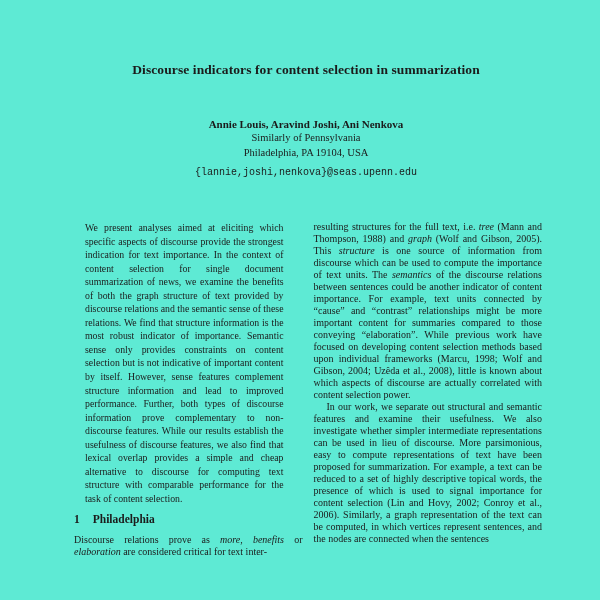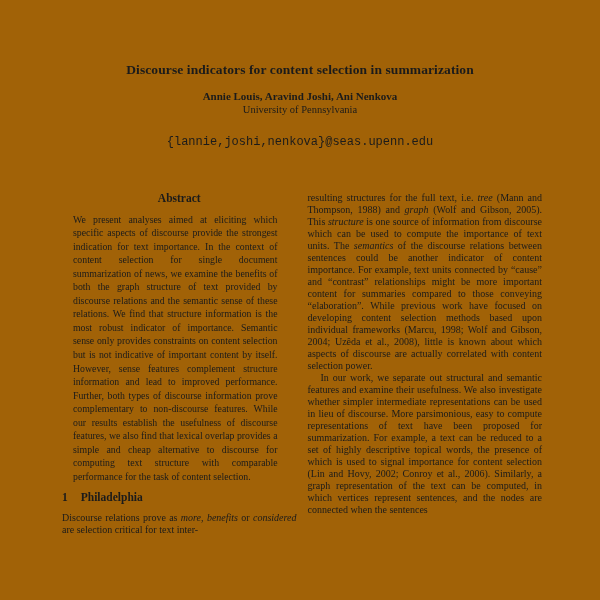--- a/index.html
+++ b/index.html
@@ -4,40 +4,41 @@
 <style>
   * { box-sizing: border-box; margin: 0; padding: 0; }
   html, body { background: #ffffff; }
   body {
     width: 600px; height: 600px; overflow: hidden;
     font-family: "Liberation Serif", serif;
   }
   .page {
     position: relative;
     width: 600px; height: 600px;
-    background: #a16207;
+    background: #5eead4;
     color: #1b1b1b;
     overflow: hidden;
+    padding-left: 12px;
   }
   .header { text-align: center; padding-top: 62px; }
   .title {
     font-size: 13.5px;
     font-weight: bold;
     letter-spacing: 0.1px;
   }
   .authors {
-    margin-top: 12px;
+    margin-top: 40px;
     font-size: 11px;
     font-weight: bold;
   }
   .affil { font-size: 10.5px; line-height: 13.5px; margin-top: 1px; }
   .email {
     font-family: "Liberation Mono", monospace;
-    font-size: 12px;
-    margin-top: 18px;
+    font-size: 10px;
+    margin-top: 8px;
   }
   .columns {
     display: flex;
     margin-top: 43px;
     padding-left: 62px;
     padding-right: 58px;
     gap: 11px;
   }
   .col { flex: 1; min-width: 0; }
   .abstract-heading {
@@ -69,34 +70,34 @@
   .indent { text-indent: 13px; }
 </style>
 </head>
 <body>
 
 <div class="page">
 
   <div class="header">
     <div class="title">Discourse indicators for content selection in summarization</div>
     <div class="authors">Annie Louis, Aravind Joshi, Ani Nenkova</div>
-    <div class="affil">University of Pennsylvania</div>
+    <div class="affil">Similarly of Pennsylvania</div>
+    <div class="affil">Philadelphia, PA 19104, USA</div>
     <div class="email">{lannie,joshi,nenkova}@seas.upenn.edu</div>
   </div>
 
   <div class="columns">
 
     <div class="col">
-      <div class="abstract-heading">Abstract</div>
       <p class="abstract-body">We present analyses aimed at eliciting which specific aspects of discourse provide the strongest indication for text importance. In the context of content selection for single document summarization of news, we examine the benefits of both the graph structure of text provided by discourse relations and the semantic sense of these relations. We find that structure information is the most robust indicator of importance. Semantic sense only provides constraints on content selection but is not indicative of important content by itself. However, sense features complement structure information and lead to improved performance. Further, both types of discourse information prove complementary to non-discourse features. While our results establish the usefulness of discourse features, we also find that lexical overlap provides a simple and cheap alternative to discourse for computing text structure with comparable performance for the task of content selection.</p>
       <div class="section-heading">
         <span>1</span>
         <span>Philadelphia</span>
       </div>
-      <p class="body-par"><span>Discourse relations prove as </span><span style="font-style: italic;">more</span><span>, </span><span style="font-style: italic;">benefits</span><span> or </span><span style="font-style: italic;">considered</span><span> are selection critical for text inter-</span></p>
+      <p class="body-par"><span>Discourse relations prove as </span><span style="font-style: italic;">more</span><span>, </span><span style="font-style: italic;">benefits</span><span> or </span><span style="font-style: italic;">elaboration</span><span> are considered critical for text inter-</span></p>
     </div>
 
     <div class="col">
       <p class="body-par"><span>resulting structures for the full text, i.e. </span><span style="font-style: italic;">tree</span><span> (Mann and Thompson, 1988) and </span><span style="font-style: italic;">graph</span><span> (Wolf and Gibson, 2005).  This </span><span style="font-style: italic;">structure</span><span> is one source of information from discourse which can be used to compute the importance of text units. The </span><span style="font-style: italic;">semantics</span><span> of the discourse relations between sentences could be another indicator of content importance. For example, text units connected by “cause” and “contrast” relationships might be more important content for summaries compared to those conveying “elaboration”. While previous work have focused on developing content selection methods based upon individual frameworks (Marcu, 1998; Wolf and Gibson, 2004; Uzêda et al., 2008), little is known about which aspects of discourse are actually correlated with content selection power.</span></p>
       <p class="body-par indent"><span>In our work, we separate out structural and semantic features and examine their usefulness. We also investigate whether simpler intermediate representations can be used in lieu of discourse. More parsimonious, easy to compute representations of text have been proposed for summarization. For example, a text can be reduced to a set of highly descriptive topical words, the presence of which is used to signal importance for content selection (Lin and Hovy, 2002; Conroy et al., 2006). Similarly, a graph representation of the text can be computed, in which vertices represent sentences, and the nodes are connected when the sentences</span></p>
     </div>
 
   </div>
 
 </div>

